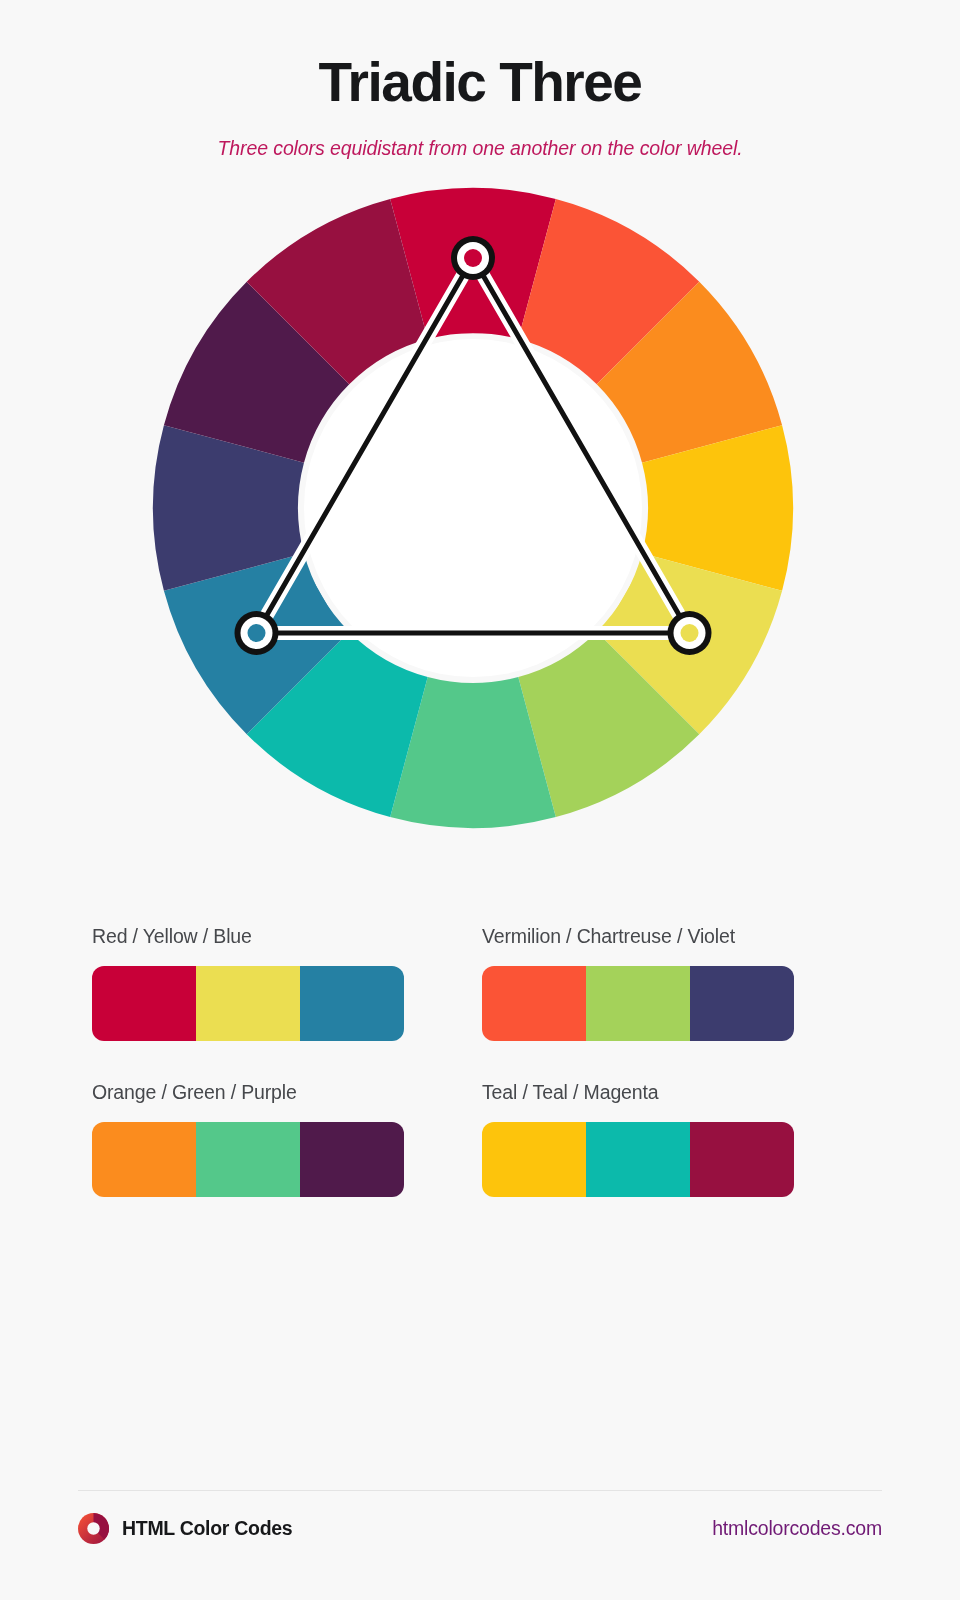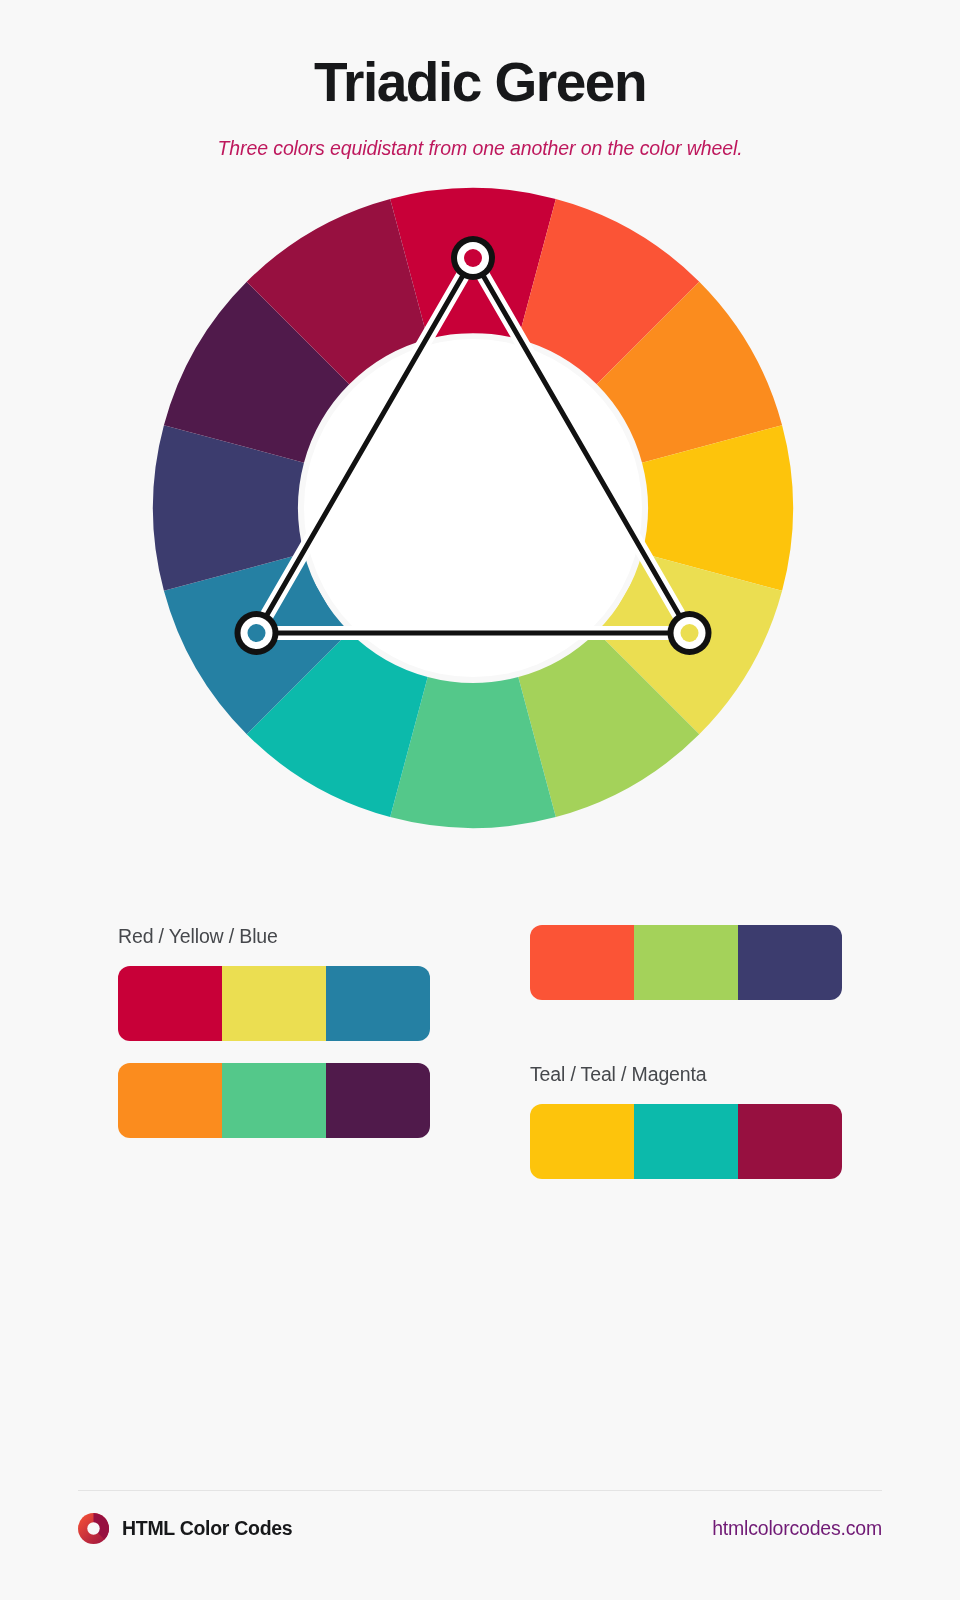--- a/index.html
+++ b/index.html
@@ -50,22 +50,21 @@
   
   .palettes {
     position: absolute;
     left: 0;
     top: 925px;
     width: 960px;
     display: grid;
     grid-template-columns: 390px 390px;
     grid-column-gap: 0px;
     grid-row-gap: 40px;
-    padding-left: 118px;
-    gap: 22px;
+    padding-left: 92px;
   }
   .palette { width: 312px; }
   .palette-label {
     font-size: 19.5px;
     color: #46484C;
     letter-spacing: -0.15px;
     margin-bottom: 18px;
     white-space: nowrap;
   }
   .swatch-row {
@@ -113,21 +112,21 @@
   .footer-url {
     font-size: 19.5px;
     color: #701a75;
     letter-spacing: -0.2px;
   }
 </style>
 </head>
 <body>
 
 <div class="header">
-  <div class="page-title">Triadic Green</div>
+  <div class="page-title">Triadic Three</div>
   <div class="page-subtitle">Three colors equidistant from one another on the color wheel.</div>
 </div>
 
 <div class="wheel-wrap">
   <svg class="wheel-svg" width="960" height="700" viewBox="0 0 960 700">
     <g id="wheel-segments">
         <path d="M 390.1779055671933 38.90373558749815 A 320 320 0 0 1 555.8220944328066 38.90373558749815 L 518.2933328929412 178.96298039941306 A 175 175 0 0 0 427.7066671070588 178.96298039941306 Z" fill="#C80038"></path>
         <path d="M 434.25730910507957 173.24301472553194 L 473 102 L 511.74269089492043 173.24301472553194 Z" fill="#C80038"></path>
         <path d="M 555.8220944328066 38.90373558749815 A 320 320 0 0 1 699.2741699796952 121.72583002030481 L 596.7436867076458 224.2563132923542 A 175 175 0 0 0 518.2933328929412 178.96298039941306 Z" fill="#FB5436"></path>
         <path d="M 699.2741699796952 121.72583002030481 A 320 320 0 0 1 782.0962644125018 265.17790556719336 L 642.037019600587 302.7066671070589 A 175 175 0 0 0 596.7436867076458 224.2563132923542 Z" fill="#FB8C1E"></path>
@@ -173,27 +172,29 @@
 <div class="palettes" id="palettes">
     <div class="palette">
       <div class="palette-label">Red / Yellow / Blue</div>
       <div class="swatch-row">
         <div class="swatch" style="background: rgb(200, 0, 56);"></div>
         <div class="swatch" style="background: rgb(235, 222, 81);"></div>
         <div class="swatch" style="background: rgb(37, 128, 163);"></div>
       </div>
     </div>
     <div class="palette">
+      <div class="palette-label">Vermilion / Chartreuse / Violet</div>
       <div class="swatch-row">
         <div class="swatch" style="background: rgb(251, 84, 54);"></div>
         <div class="swatch" style="background: rgb(164, 210, 90);"></div>
         <div class="swatch" style="background: rgb(60, 60, 110);"></div>
       </div>
     </div>
     <div class="palette">
+      <div class="palette-label">Orange / Green / Purple</div>
       <div class="swatch-row">
         <div class="swatch" style="background: rgb(251, 140, 30);"></div>
         <div class="swatch" style="background: rgb(84, 200, 138);"></div>
         <div class="swatch" style="background: rgb(80, 26, 75);"></div>
       </div>
     </div>
     <div class="palette">
       <div class="palette-label">Teal / Teal / Magenta</div>
       <div class="swatch-row">
         <div class="swatch" style="background: rgb(253, 196, 12);"></div>

